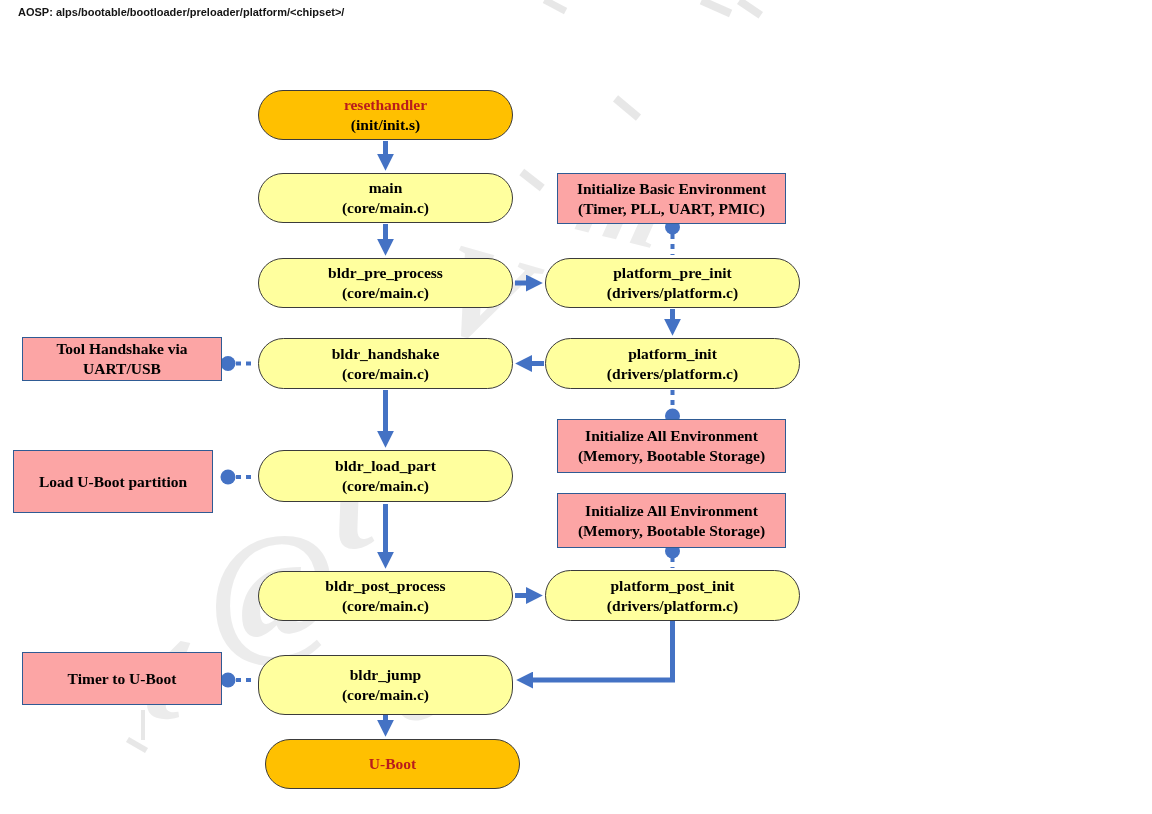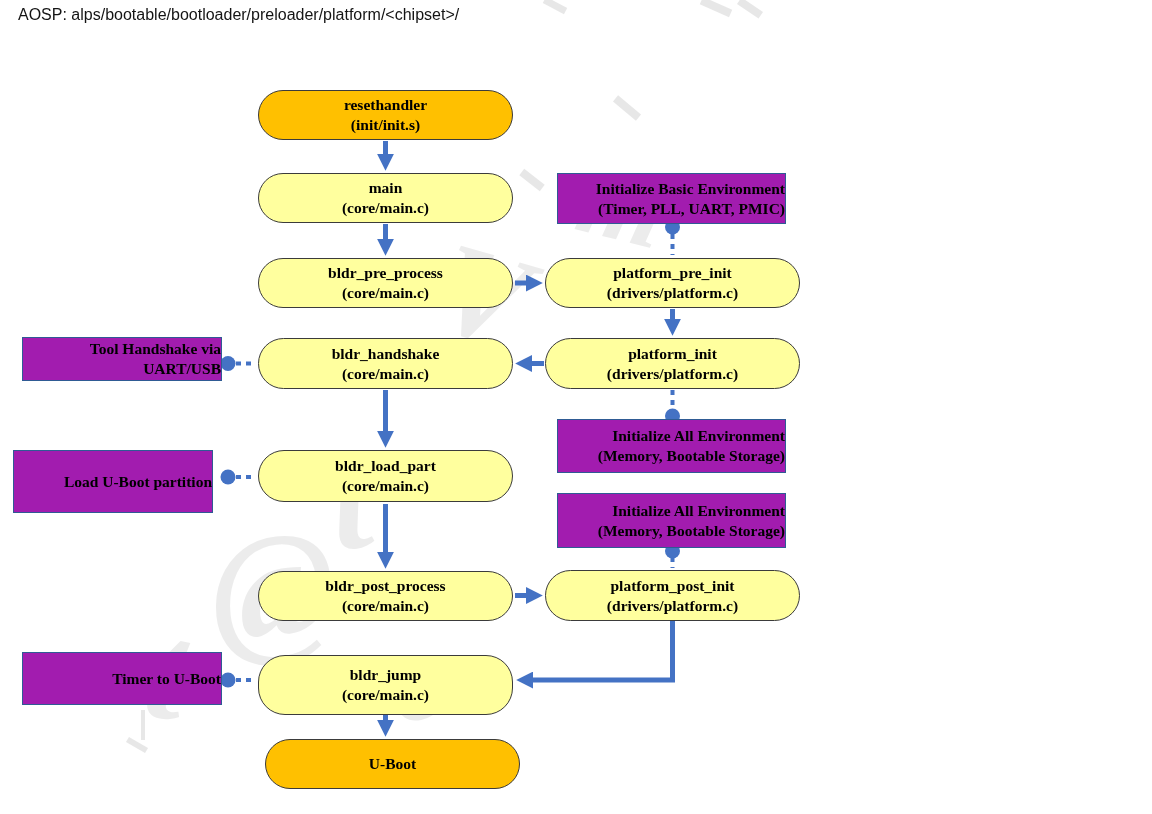--- a/index.html
+++ b/index.html
@@ -3,35 +3,35 @@
 <meta charset="utf-8">
 <style>
   html,body { margin:0; padding:0; background:#ffffff; }
   .stage {
     position:relative; width:1152px; height:814px; background:#ffffff;
     overflow:hidden; font-family:"Liberation Serif", serif;
   }
   .hdr {
     position:absolute; left:18px; top:6px;
     font-family:"Liberation Sans", sans-serif;
-    font-size:16px; color:#141414; white-space:pre;
+    font-size:11px; color:#141414; white-space:pre;font-weight:bold;
   }
   .node {
     position:absolute; box-sizing:border-box;
     display:flex; flex-direction:column; align-items:center; justify-content:center;
     text-align:center; font-weight:bold; font-size:15.5px; line-height:20px; color:#000;
   }
   .pill {
     background:#FFFF9E; border:1.6px solid #3b3b3b; border-radius:27px;
   }
   .pill.orange { background:#FFC000; }
   .note {
-    background:#a21caf; border:1.7px solid #2F5B94;align-items:flex-end;
+    background:#fca5a5; border:1.7px solid #2F5B94;
   }
-  .magenta { color:#000000; }
+  .magenta { color:#b91c1c; }
   .conn { position:absolute; left:0; top:0; pointer-events:none; }
   .wm-layer { position:absolute; left:0; top:0; width:1152px; height:814px; pointer-events:none; }
   .wm {
     position:absolute; color:rgba(125,125,125,0.15);
     font-family:"Liberation Serif", serif; font-style:italic; font-weight:bold;
   }
   .wm-slash {
     position:absolute; background:rgba(120,120,120,0.18);
   }
 </style>

